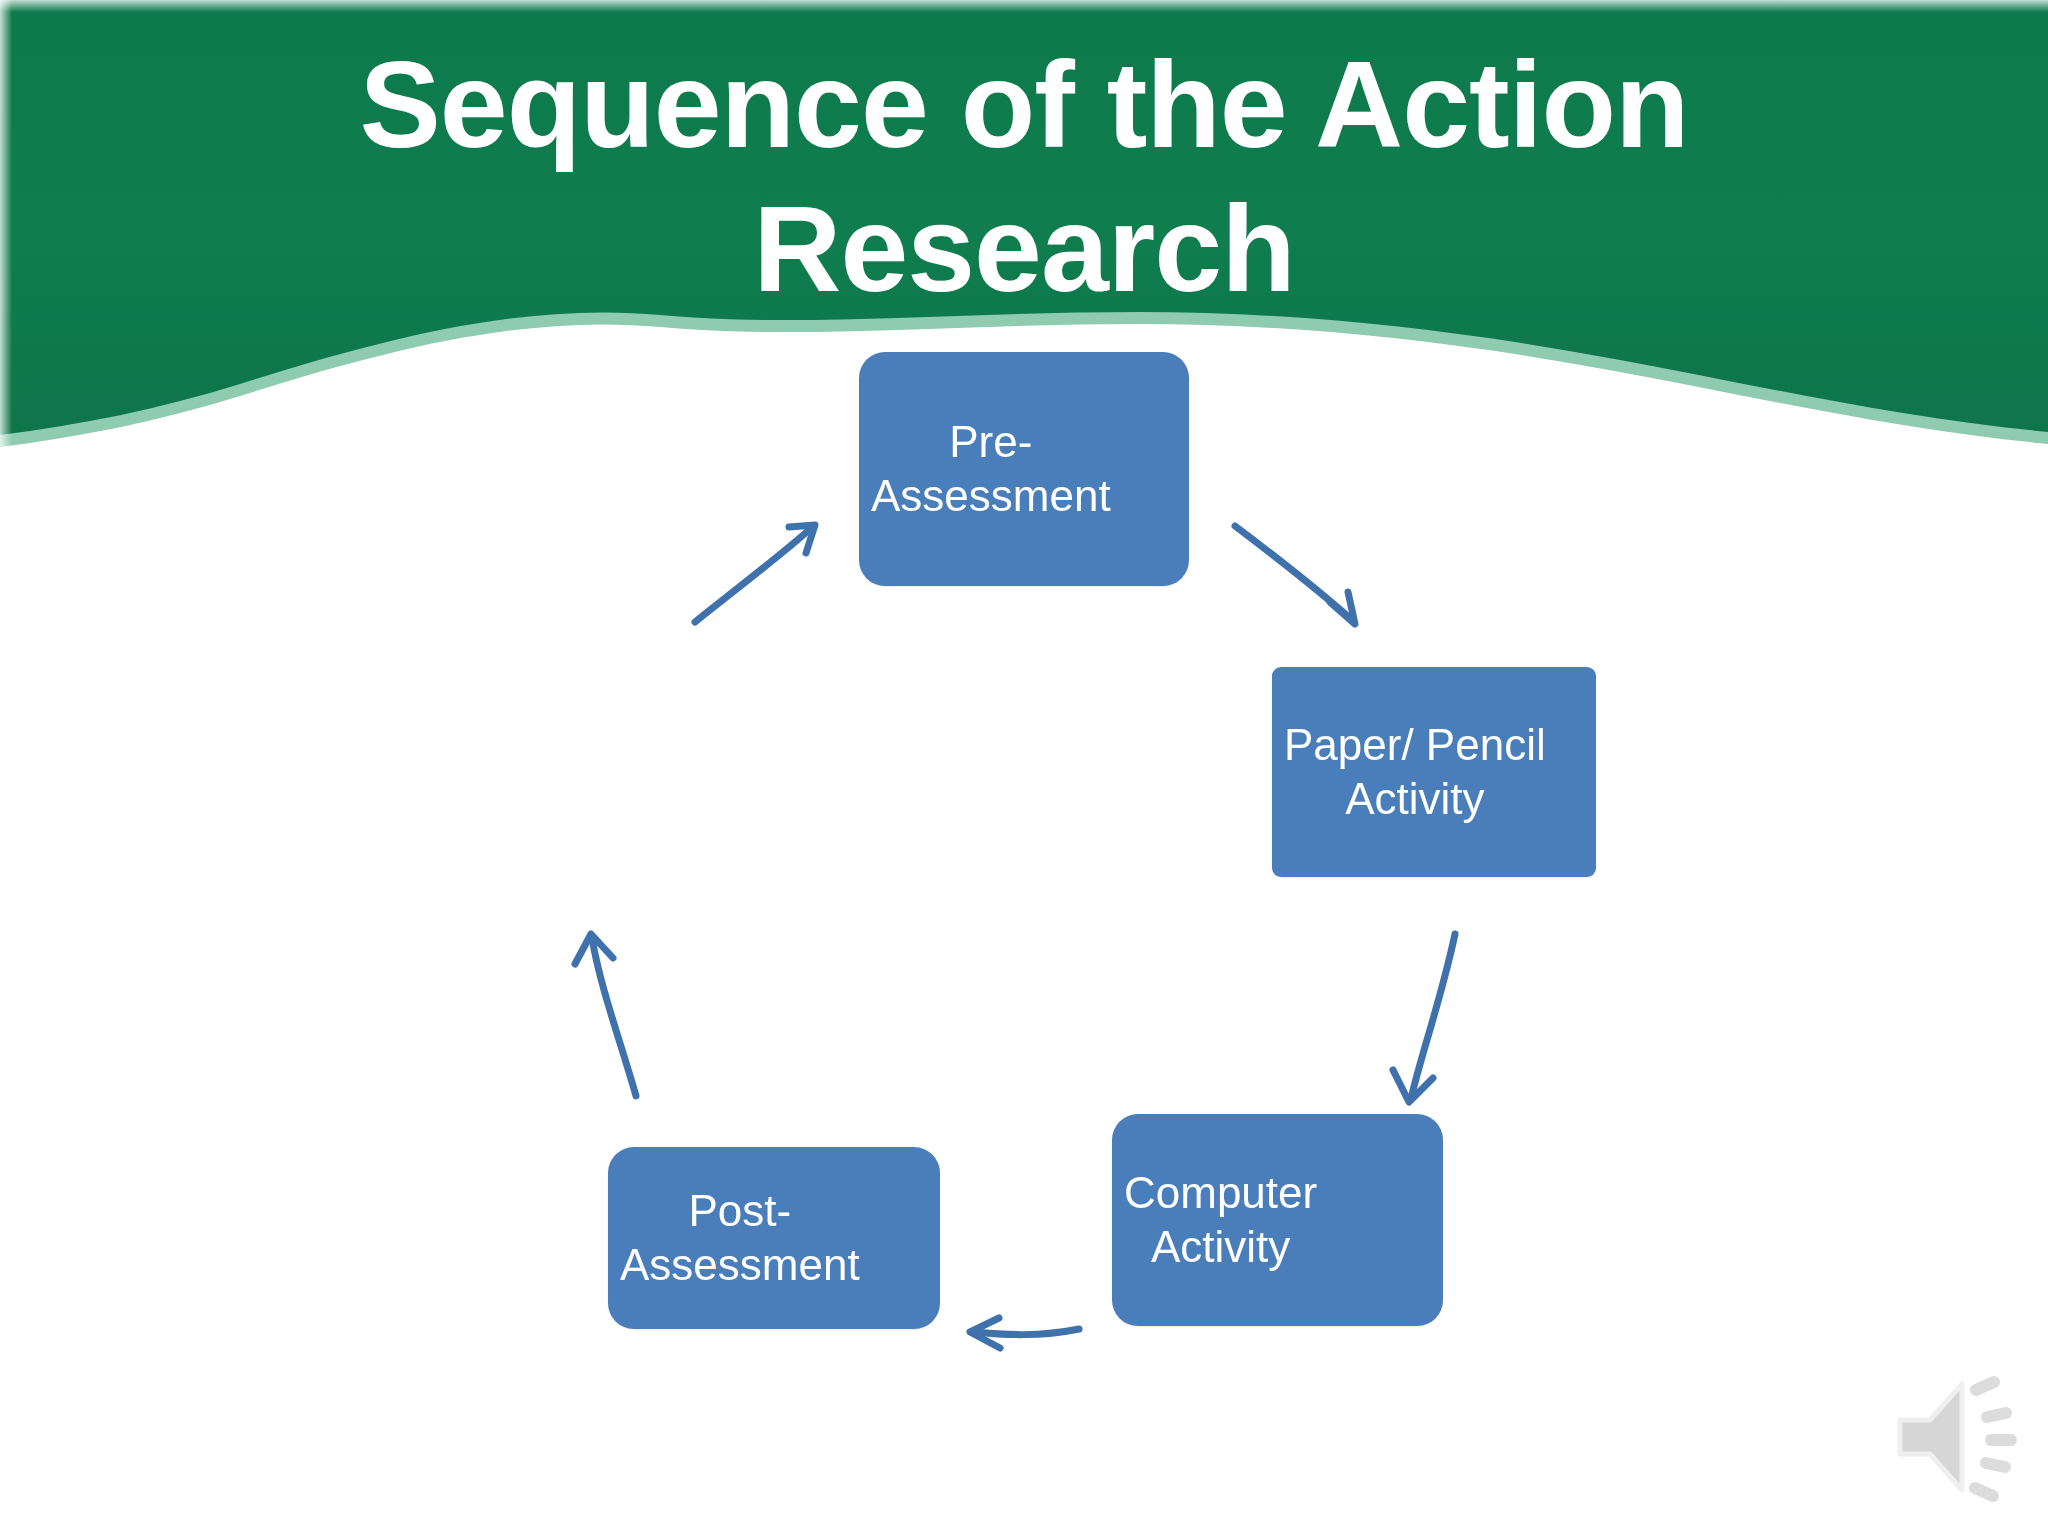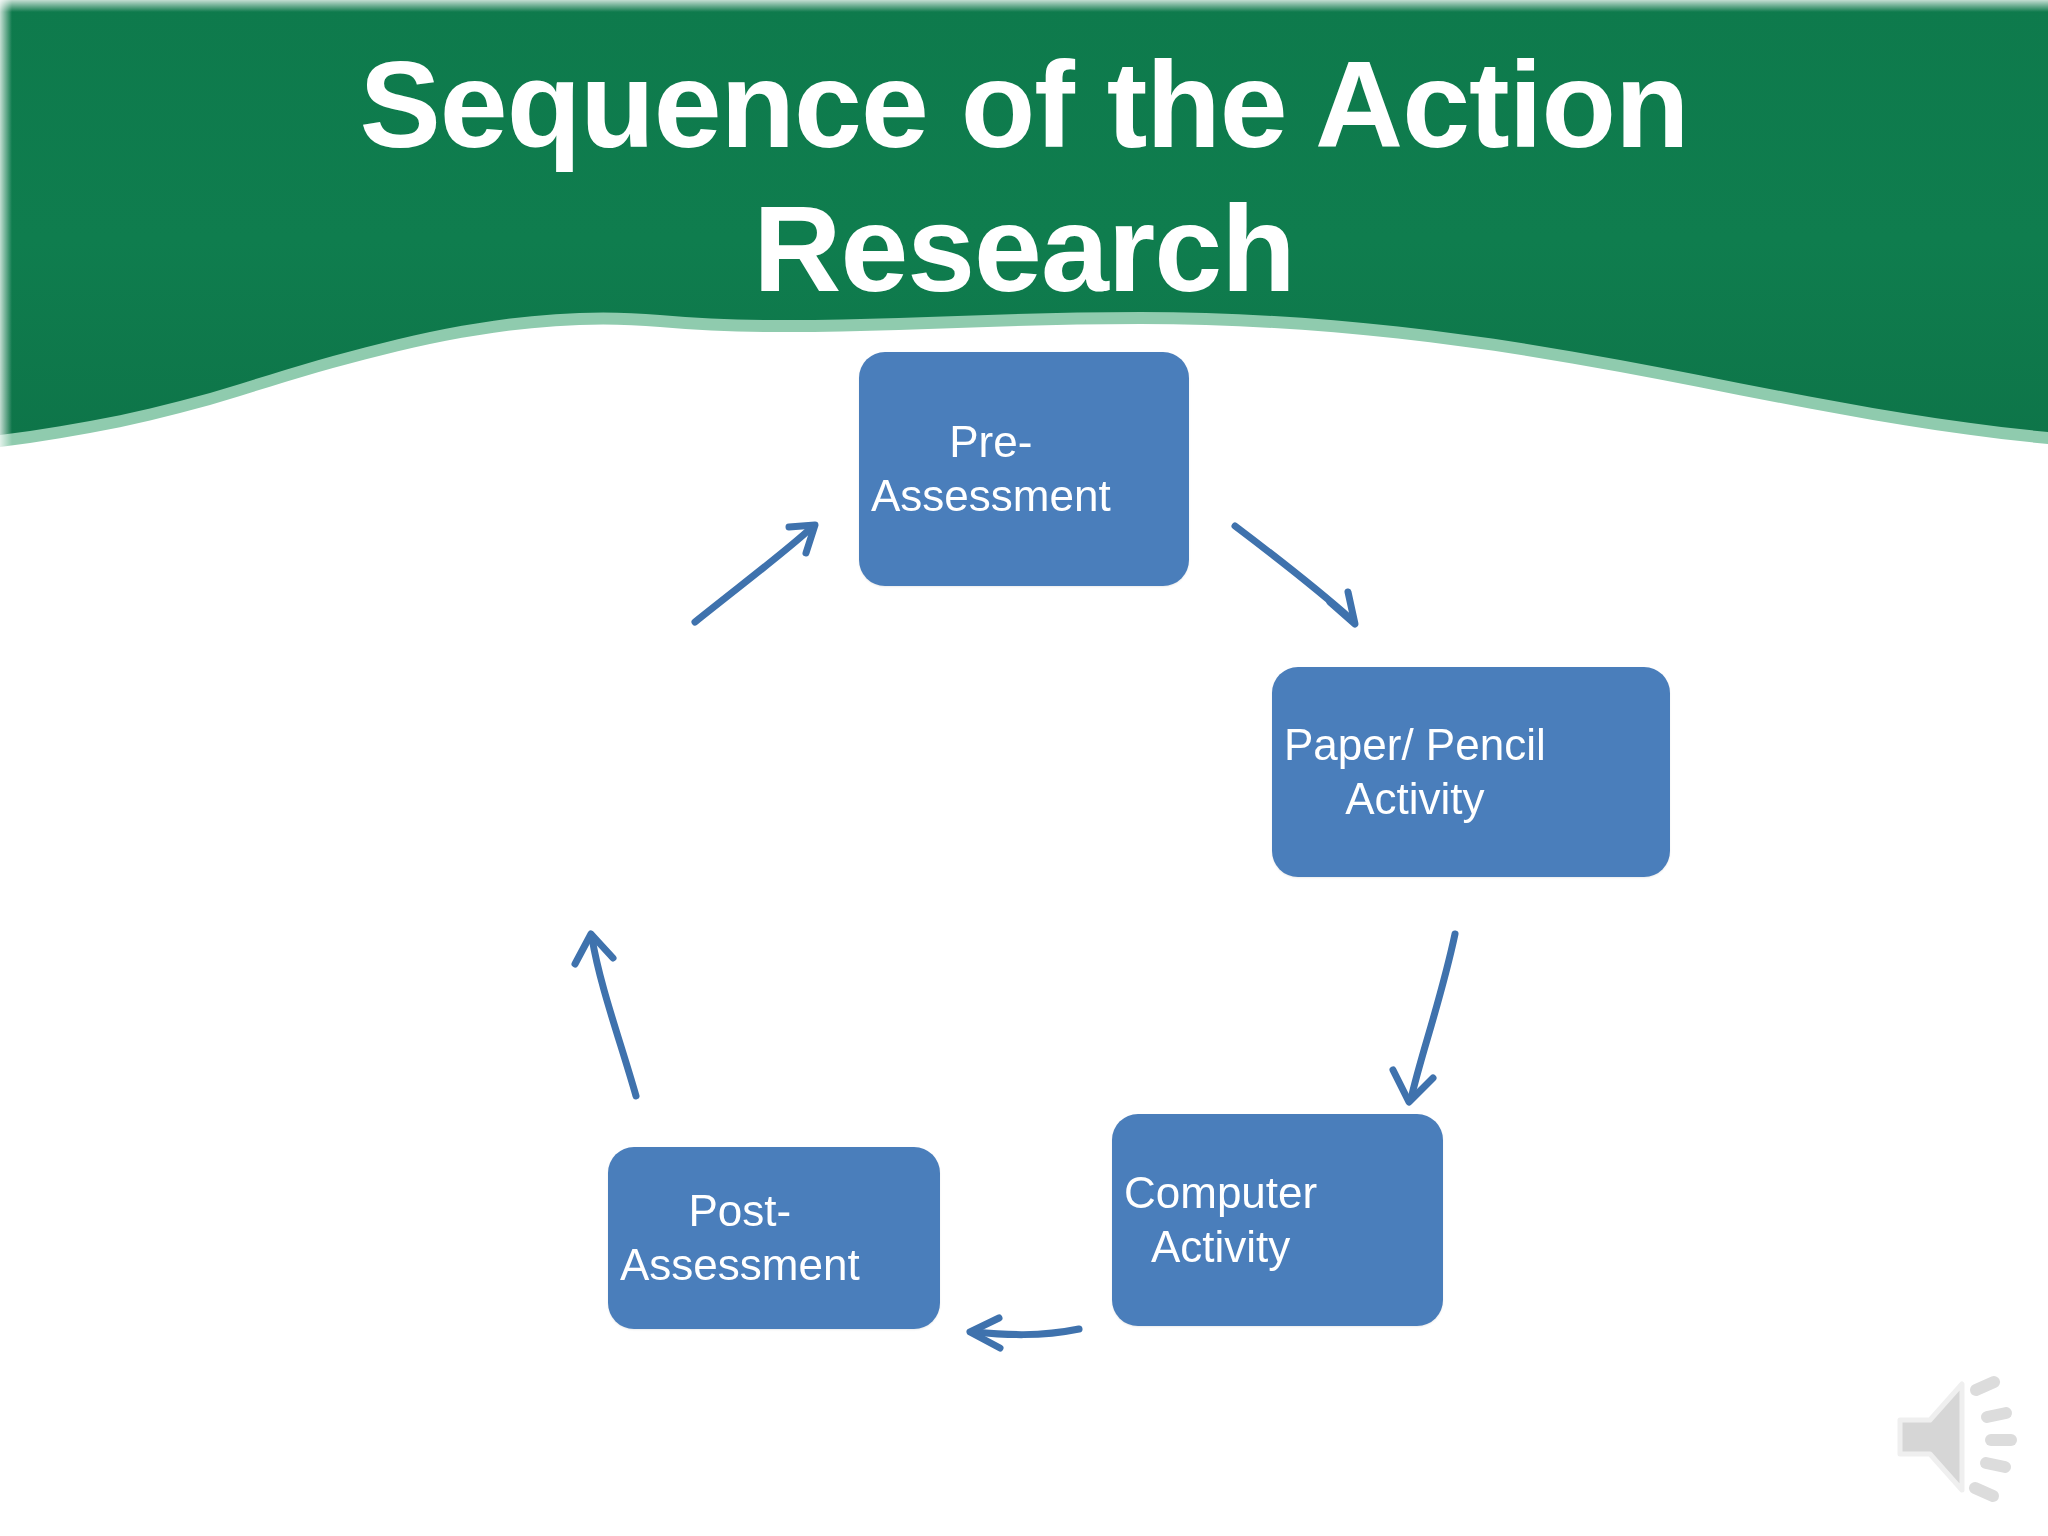--- a/index.html
+++ b/index.html
@@ -68,21 +68,21 @@
     color: #ffffff;
     font-family: "Liberation Sans", sans-serif;
     font-size: 44px;
     font-weight: 400;
     line-height: 1.22;
     white-space: pre-line;
     padding: 0 12px;
   }
 
   #box-pre          { left: 859px;  top: 352px;  width: 330px; height: 234px; }
-  #box-paper        { left: 1272px; top: 667px;  width: 398px; height: 210px; }
+  #box-paper        { left: 1272px; top: 667px;  width: 324px; height: 210px; border-radius: 9px; }
   #box-computer     { left: 1112px; top: 1114px; width: 331px; height: 212px; }
   #box-post         { left: 608px;  top: 1147px; width: 332px; height: 182px; }
   #box-applications { left: 453px;  top: 665px;  width: 329px; height: 210px; }
 
   
   #arrows {
     position: absolute;
     left: 0; top: 0;
     width: 2048px; height: 1536px;
     z-index: 2;

